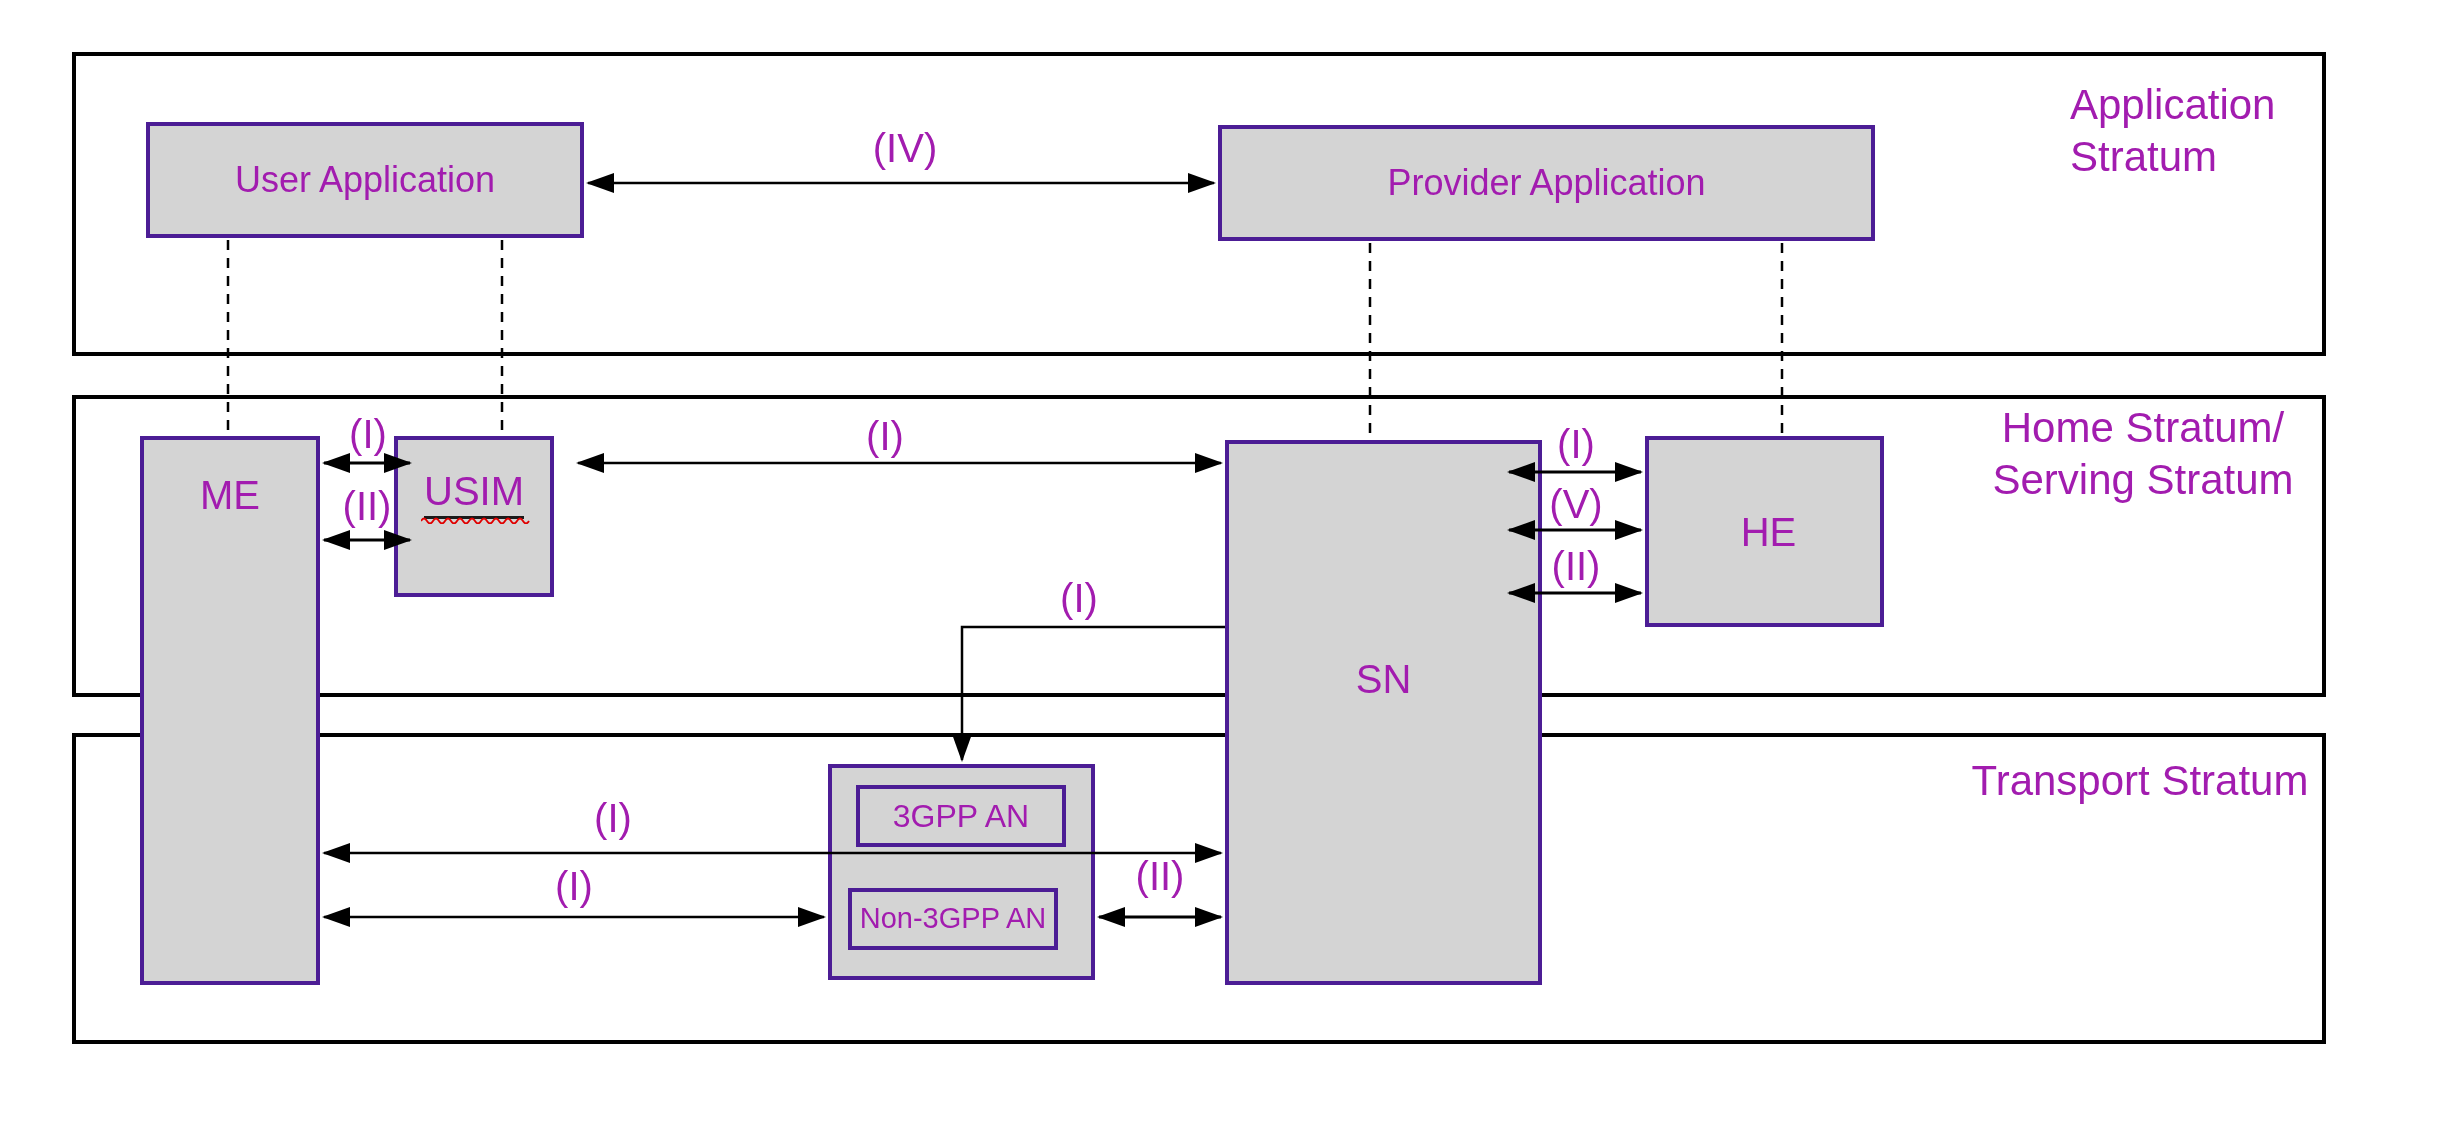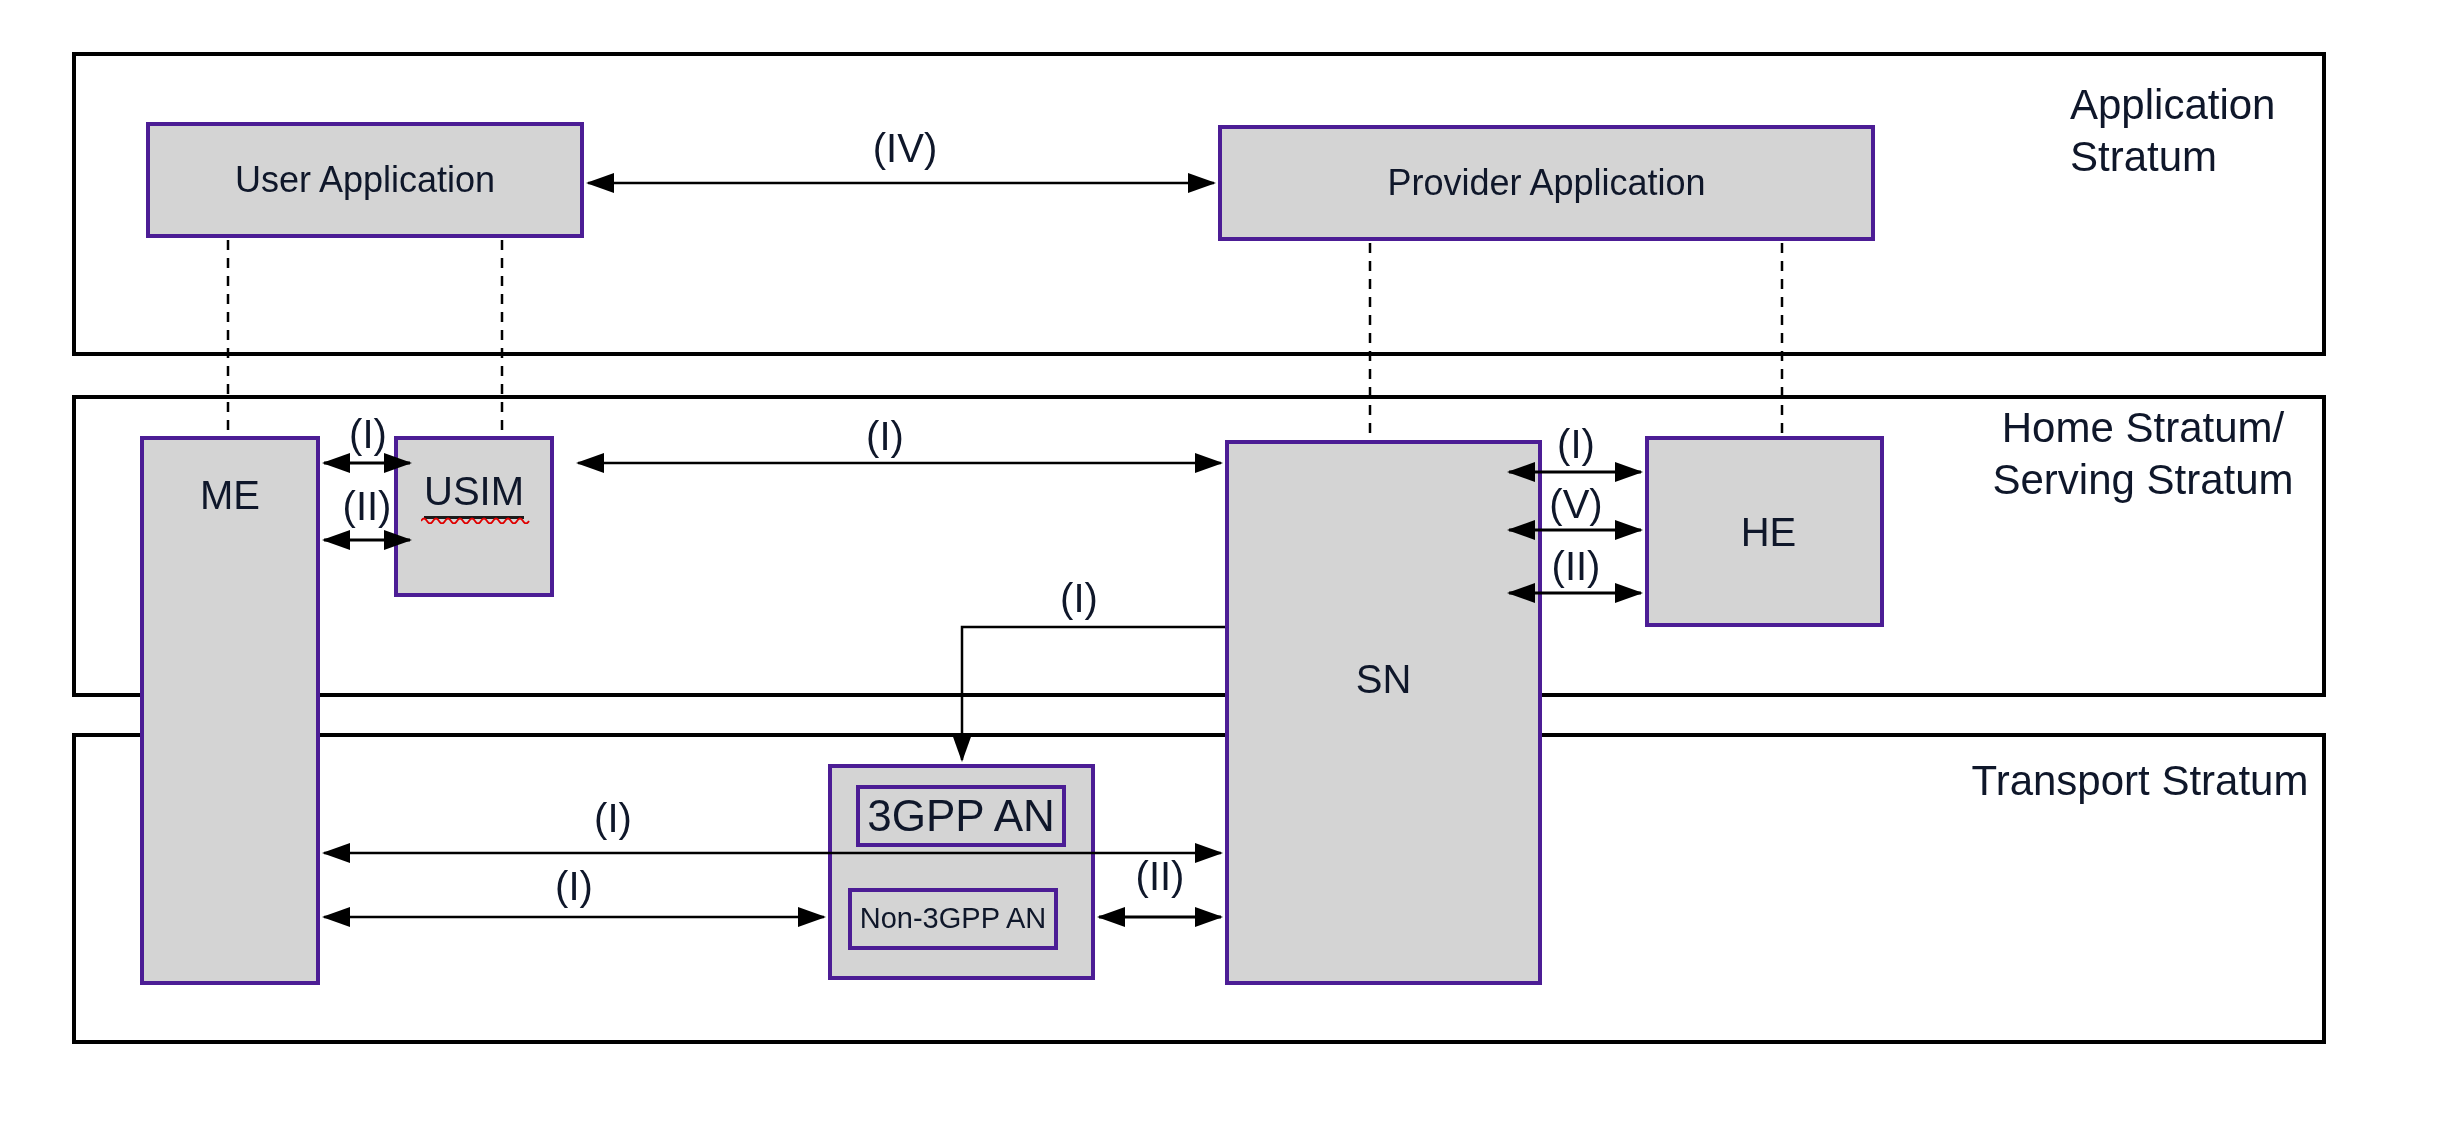--- a/index.html
+++ b/index.html
@@ -1,21 +1,21 @@
 <!DOCTYPE html>
 <html><head>
 <meta charset="utf-8">
 <style>
   html,body{margin:0;padding:0;background:#ffffff;}
   #canvas{
     position:relative;
     width:2447px;height:1127px;
     background:#ffffff;
     font-family:"Liberation Sans", sans-serif;
-    color:#0f172a;
+    color:#a21caf;
     overflow:hidden;
   }
   .stratum{
     position:absolute;
     background:#ffffff;
     border:4px solid #000;
     box-sizing:border-box;
   }
   .node{
     position:absolute;
@@ -106,21 +106,21 @@
     <span class="node-label big-label">SN</span>
   </div>
 
   <div class="node" id="node-he" style="left:1645px;top:436px;width:239px;height:191px;padding-left:8px;">
     <span class="node-label big-label">HE</span>
   </div>
 
   <div class="node" id="node-an-outer" style="left:828px;top:764px;width:267px;height:216px;"></div>
 
   <div class="node" id="node-3gpp-an" style="left:856px;top:785px;width:210px;height:62px;z-index:22;">
-    <span class="node-label" style="font-size:44px;">3GPP AN</span>
+    <span class="node-label" style="font-size:32px;">3GPP AN</span>
   </div>
 
   <div class="node" id="node-non3gpp-an" style="left:848px;top:888px;width:210px;height:62px;z-index:22;">
     <span class="node-label" style="font-size:29px;">Non-3GPP AN</span>
   </div>
 
   <span class="iface-label" style="left:905px;top:148px;">(IV)</span>
   <span class="iface-label" style="left:368px;top:434px;">(I)</span>
   <span class="iface-label" style="left:367px;top:506px;">(II)</span>
   <span class="iface-label" style="left:885px;top:436px;">(I)</span>

